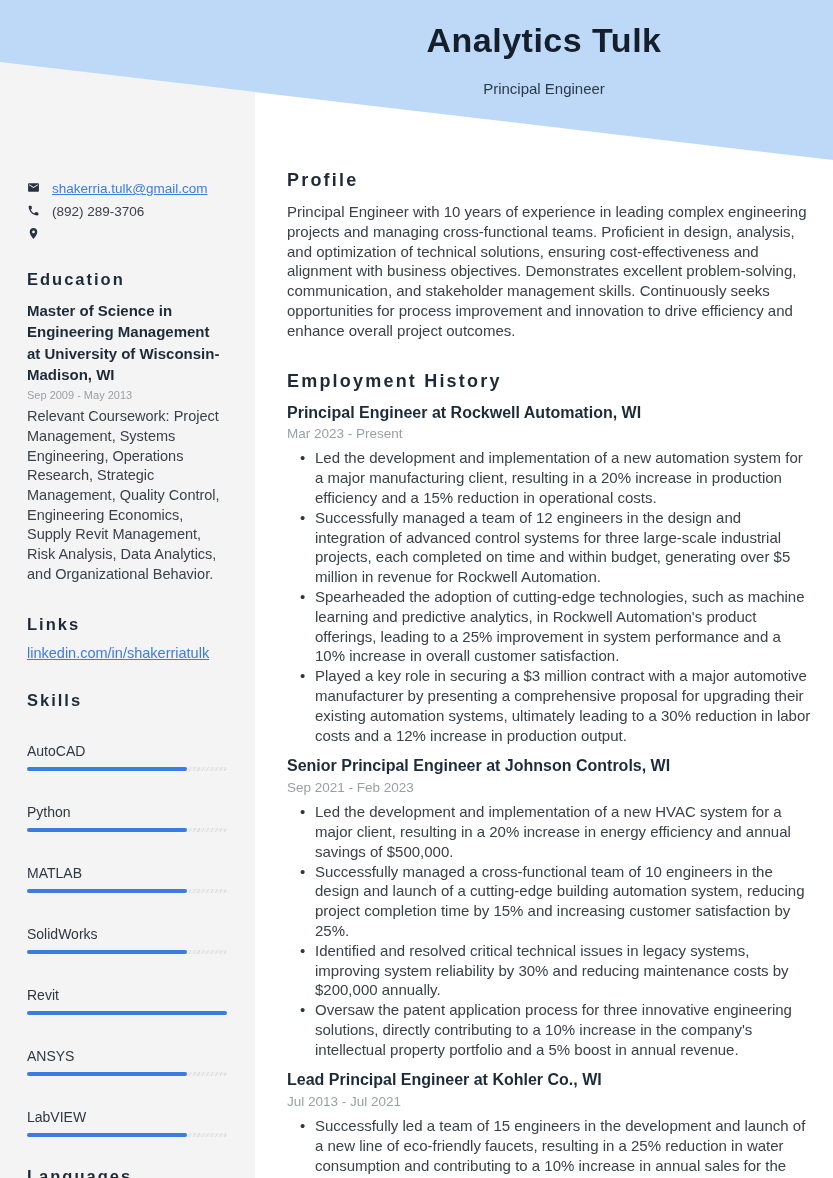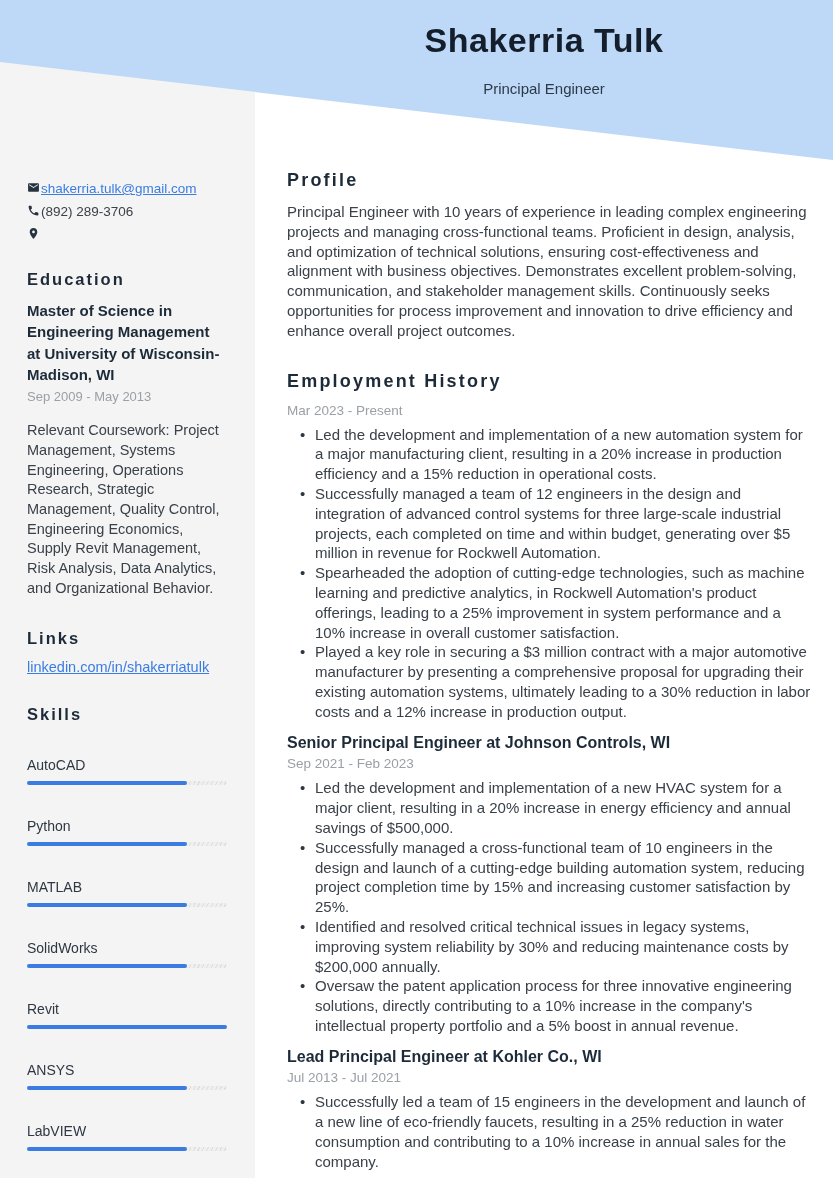--- a/index.html
+++ b/index.html
@@ -11,27 +11,27 @@
   .page{position:relative;width:833px;height:1178px;background:#fff;overflow:hidden;}
 
   .sidebar-bg{position:absolute;left:0;top:0;width:255px;height:100%;background:var(--sidebar-bg);}
   .banner{position:absolute;top:0;left:0;width:100%;height:160px;background:var(--banner);
           clip-path:polygon(0 0,100% 0,100% 100%,0 38.75%);}
   .banner-text{position:absolute;left:255px;right:0;top:22px;text-align:center;}
   .name{font-size:34px;font-weight:700;color:#141f2b;letter-spacing:.5px;line-height:1.1;margin:0;}
   .subtitle{font-size:15px;color:#2c3a48;margin-top:21px;}
 
   .sidebar{position:absolute;left:27px;top:180px;width:200px;color:var(--body);}
-  .contact-row{display:flex;margin-bottom:5px;font-size:13.5px;line-height:1.33;}
+  .contact-row{display:flex;gap:11px;margin-bottom:5px;font-size:13.5px;line-height:1.33;}
   .contact-icon{flex:0 0 14px;padding-top:1px;color:#273240;}
   .contact-icon svg{display:block;width:13px;height:13px;fill:#273240;}
   a{color:var(--accent);text-decoration:underline;}
   .section-h{font-size:16.5px;font-weight:700;letter-spacing:2px;color:var(--heading);margin:30px 0 11px;}
   .degree{font-size:15px;font-weight:700;color:var(--heading);line-height:1.42;}
-  .edu-dates{font-size:13px;color:var(--muted);margin:4px 0 17px;}
+  .edu-dates{font-size:11px;color:var(--muted);margin:4px 0 6px;}
   .edu-details{font-size:14.5px;line-height:1.36;}
   .link-item{font-size:14.5px;}
   .skill,.language{margin-bottom:14px;margin-top:33px;}
   .skill-name,.language-name{font-size:14px;margin-bottom:8px;color:#2e3842;}
   .track{height:4px;border-radius:2px;background:var(--track);
          background-image:repeating-linear-gradient(115deg,#dedede 0 1px,#efefef 1px 4px);}
   .fill{height:4px;border-radius:2px;background:var(--accent);}
   .language .skill-name{font-size:14.5px;}
 
   .main{position:absolute;left:287px;top:170px;width:524px;color:var(--body);}
@@ -44,21 +44,21 @@
   li.bullet{font-size:15px;line-height:1.32;position:relative;min-height:1.32em;}
   li.bullet::before{content:"\2022";position:absolute;left:-15px;color:#2e3842;}
 </style>
 </head>
 <body>
 
 <div class="page">
   <div class="sidebar-bg"></div>
   <div class="banner"></div>
   <div class="banner-text">
-    <div class="name">Shakerria Tulk</div>
+    <div class="name">Analytics Tulk</div>
     <div class="subtitle">Principal Engineer</div>
   </div>
 
   <div class="sidebar">
     <div>
       <div class="contact-row">
         <span class="contact-icon">
           <svg viewBox="0 0 24 24">
               <path d="M20 4H4c-1.1 0-2 .9-2 2v12c0 1.1.9 2 2 2h16c1.1 0 2-.9 2-2V6c0-1.1-.9-2-2-2zm0 4-8 5-8-5V6l8 5 8-5v2z"></path>
             </svg>
@@ -165,20 +165,21 @@
 
   <div class="main">
     <div>
       <h2 class="main-h">Profile</h2>
       <p class="profile-text">Principal Engineer with 10 years of experience in leading complex engineering projects and managing cross-functional teams. Proficient in design, analysis, and optimization of technical solutions, ensuring cost-effectiveness and alignment with business objectives. Demonstrates excellent problem-solving, communication, and stakeholder management skills. Continuously seeks opportunities for process improvement and innovation to drive efficiency and enhance overall project outcomes.</p>
     </div>
     <div>
       <h2 class="main-h">Employment History</h2>
       <div id="jobs-list">
           <div class="job">
+            <h3 class="job-title">Principal Engineer at Rockwell Automation, WI</h3>
             <div class="job-dates">Mar 2023 - Present</div>
             <ul class="bullets">
               <li class="bullet">Led the development and implementation of a new automation system for a major manufacturing client, resulting in a 20% increase in production efficiency and a 15% reduction in operational costs.</li>
               <li class="bullet">Successfully managed a team of 12 engineers in the design and integration of advanced control systems for three large-scale industrial projects, each completed on time and within budget, generating over $5 million in revenue for Rockwell Automation.</li>
               <li class="bullet">Spearheaded the adoption of cutting-edge technologies, such as machine learning and predictive analytics, in Rockwell Automation's product offerings, leading to a 25% improvement in system performance and a 10% increase in overall customer satisfaction.</li>
               <li class="bullet">Played a key role in securing a $3 million contract with a major automotive manufacturer by presenting a comprehensive proposal for upgrading their existing automation systems, ultimately leading to a 30% reduction in labor costs and a 12% increase in production output.</li>
             </ul>
           </div>
           <div class="job">
             <h3 class="job-title">Senior Principal Engineer at Johnson Controls, WI</h3>

